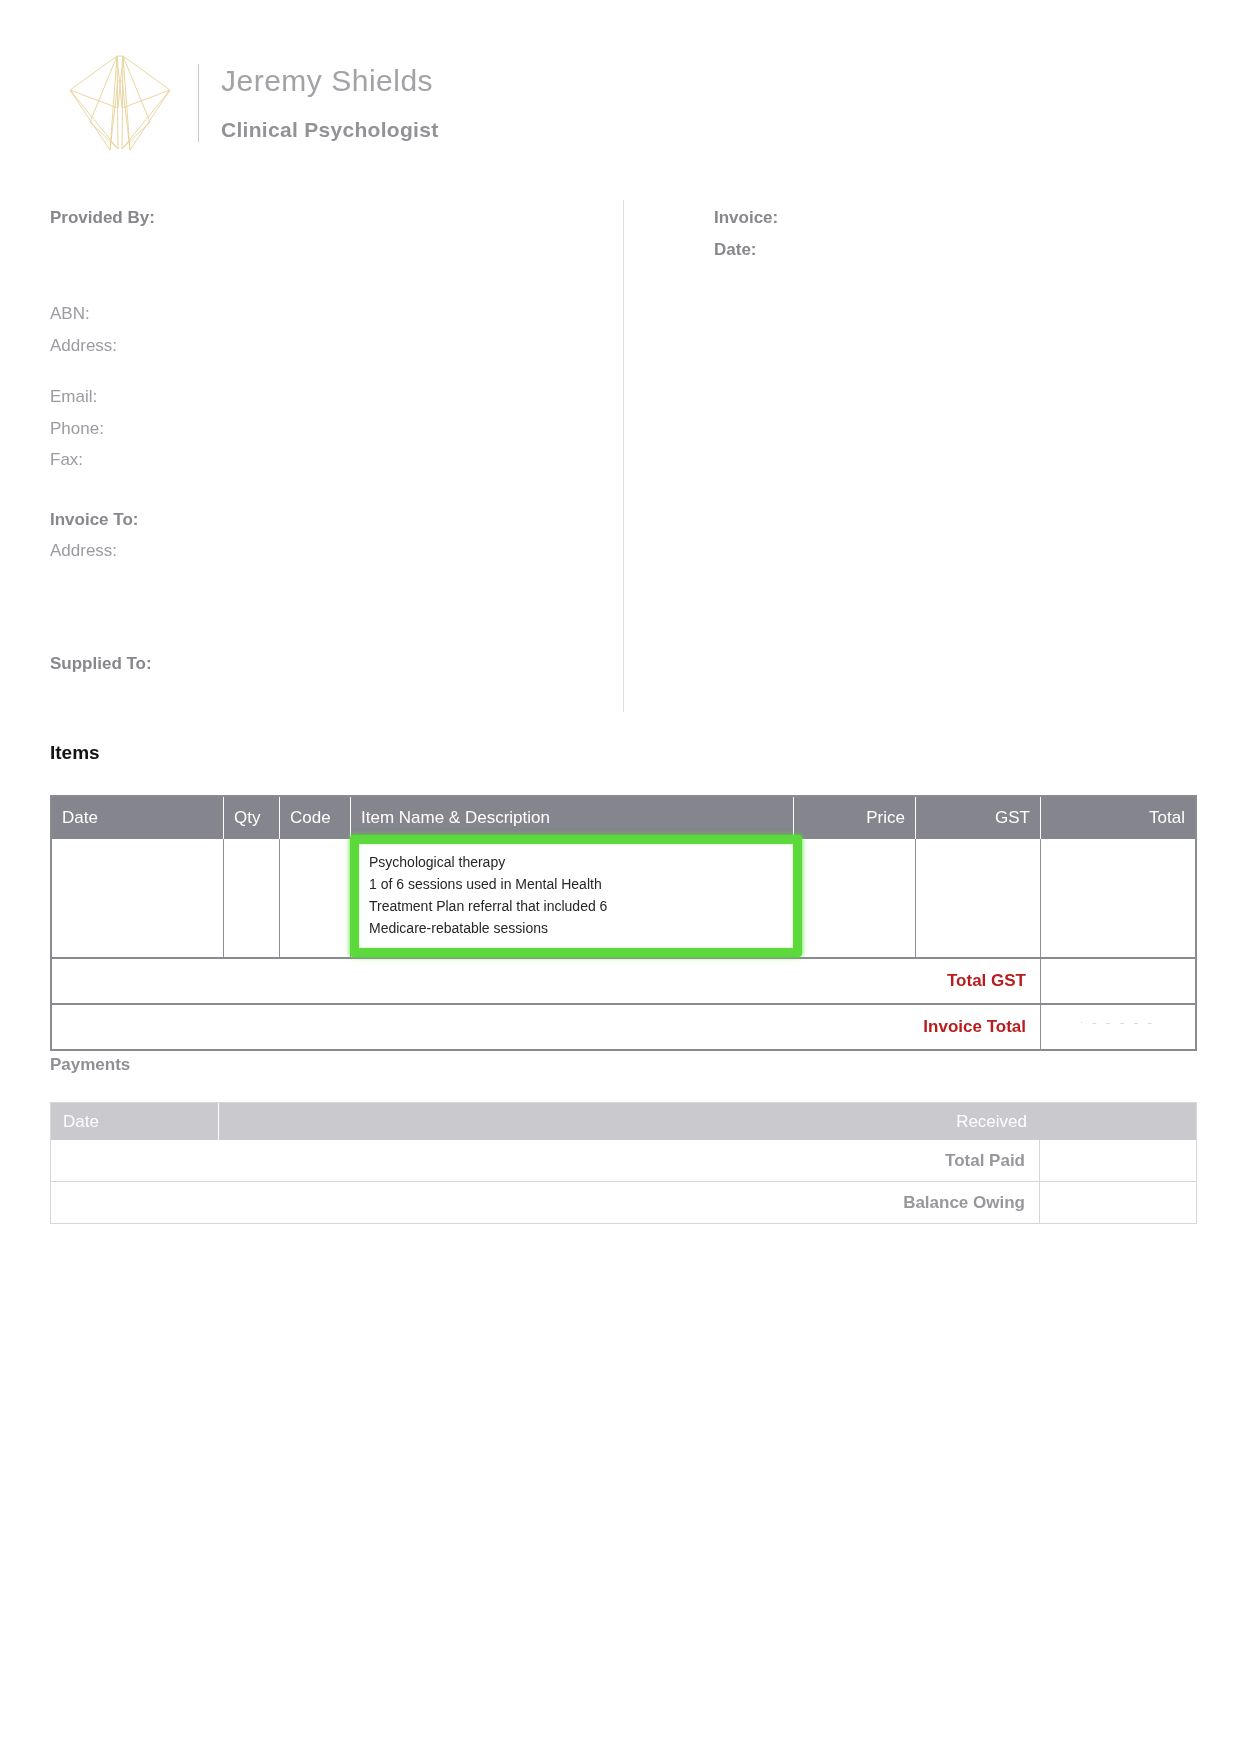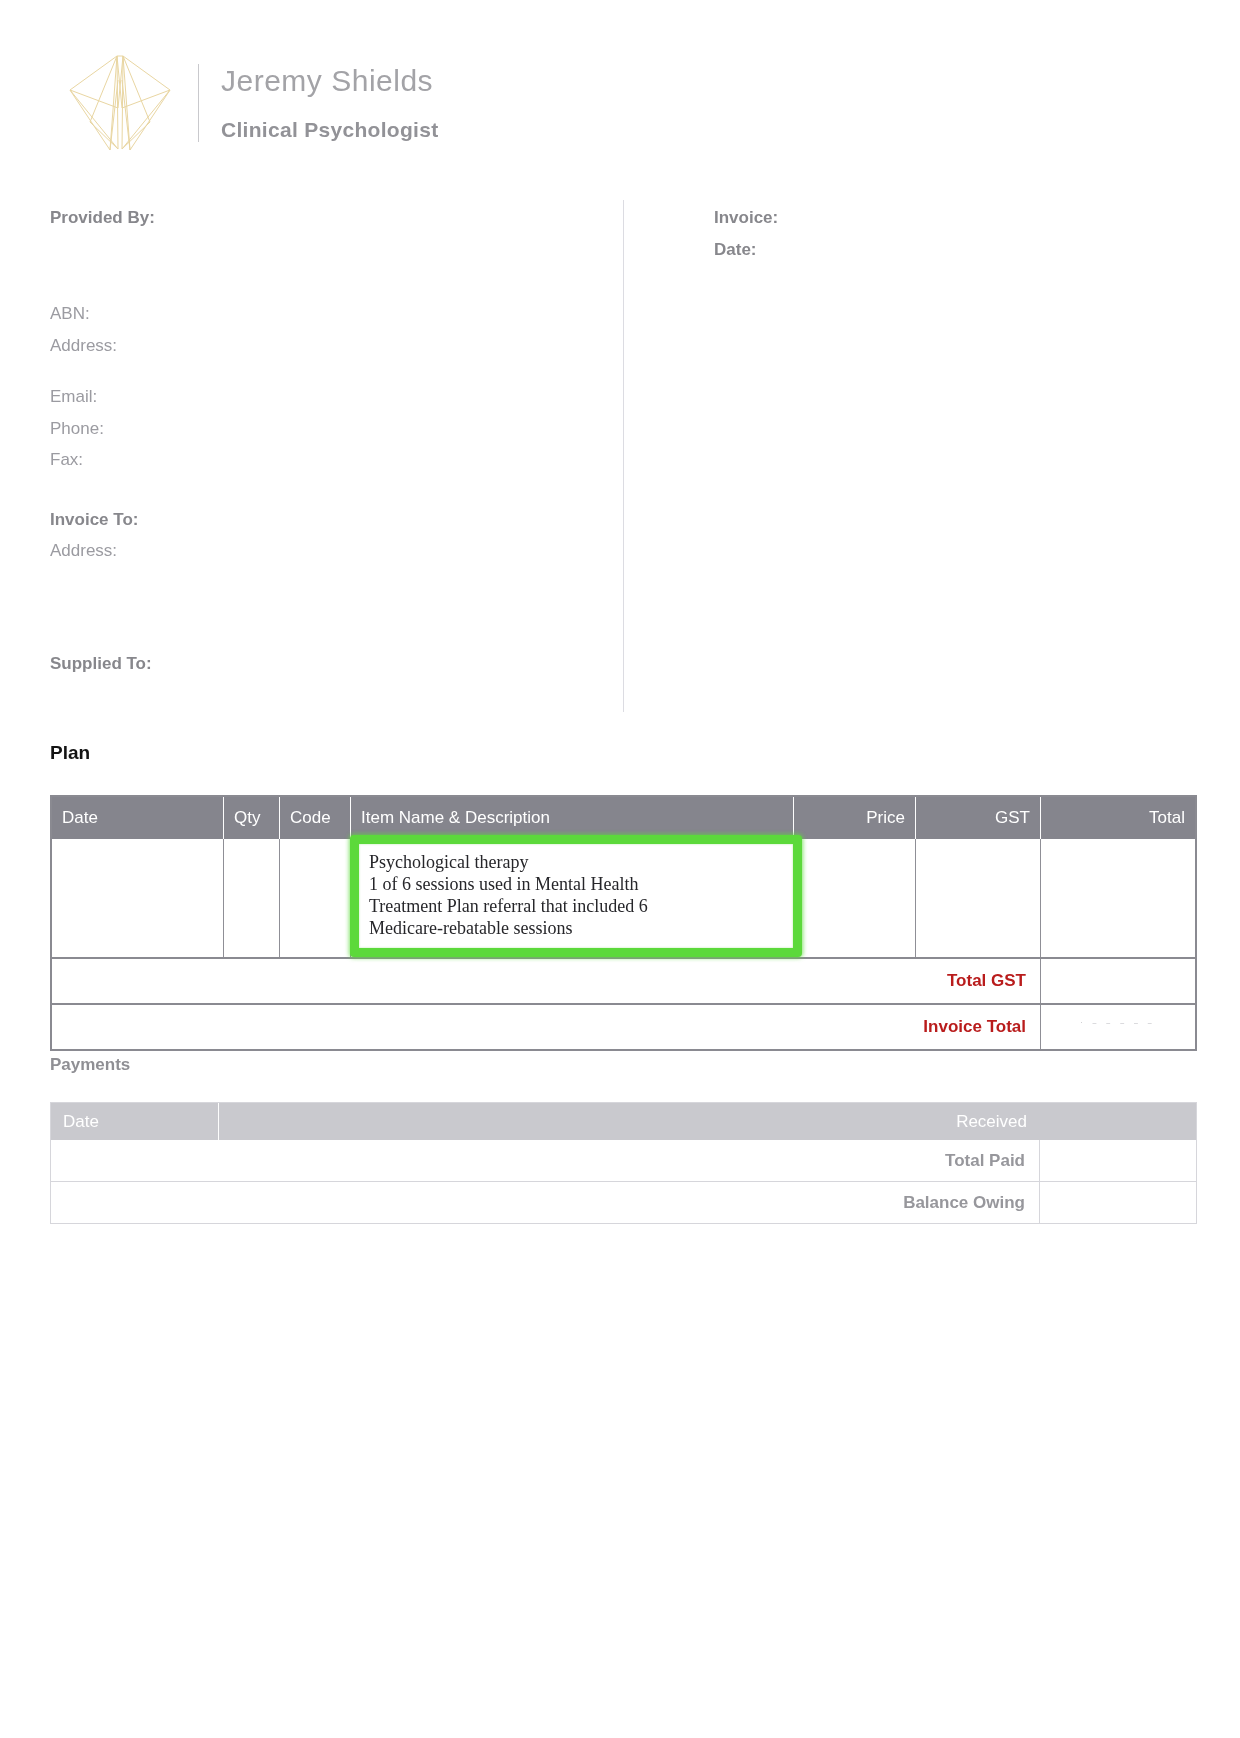--- a/index.html
+++ b/index.html
@@ -31,21 +31,21 @@
     min-height:106px;background:#fff;}
   .it-row > div{box-sizing:border-box;}
   .it-row > div + div{border-left:1px solid #8f8f96;}
   .desc-cell{position:relative;}
   .highlight-box{
     position:relative;z-index:2;margin:-4px 0 0 -1px;width:452px;box-sizing:border-box;
     border:9px solid #5cd93b;border-radius:4px;background:#fff;
     box-shadow:0 0 4px 1px rgba(92,217,59,.75), inset 0 0 2px 0 rgba(92,217,59,.5);
     padding:7px 10px 9px 10px;
   }
-  .desc-text{font-size:18px;line-height:22px;color:#26262a;white-space:pre-line;font-family:Liberation Serif, serif;}
+  .desc-text{font-size:14px;line-height:22px;color:#26262a;white-space:pre-line;}
   .tot-row{display:grid;grid-template-columns:988px 1fr;height:44px;border-top:2px solid #8a8a91;background:#fff;}
   .tot-label{font-size:17px;font-weight:bold;color:#b91c1c;text-align:right;line-height:44px;padding-right:14px;}
   .tot-value{border-left:1px solid #8f8f96;position:relative;}
   .faint-val{position:absolute;top:14px;left:50%;transform:translateX(-50%);
     font-size:7px;color:#bcbcc0;letter-spacing:4px;white-space:nowrap;}
   
   .payments-heading{position:absolute;left:50px;top:1055px;font-size:17px;font-weight:bold;color:#8f8f94;}
   .pay-table{position:absolute;left:50px;top:1102px;width:1147px;border:1px solid #d6d6db;box-sizing:border-box;}
   .pay-header{display:grid;grid-template-columns:167px 821px 1fr;background:#c9c9ce;color:#fff;
     height:37px;align-items:center;font-size:17px;}
@@ -103,21 +103,21 @@
 <div class="lbl bold" style="left:50px;top:509px;">Invoice To:</div>
 <div class="lbl plain" style="left:50px;top:540px;">Address:</div>
 
 <div class="lbl bold" style="left:50px;top:653px;">Supplied To:</div>
 
 <div class="vdivider"></div>
 
 <div class="lbl bold" style="left:714px;top:207px;">Invoice:</div>
 <div class="lbl bold" style="left:714px;top:239px;">Date:</div>
 
-<div class="items-heading">Plan</div>
+<div class="items-heading">Items</div>
 
 <div class="items-table">
   <div class="it-header">
     <div>Date</div>
     <div>Qty</div>
     <div>Code</div>
     <div>Item Name &amp; Description</div>
     <div class="num">Price</div>
     <div class="num">GST</div>
     <div class="num">Total</div>

